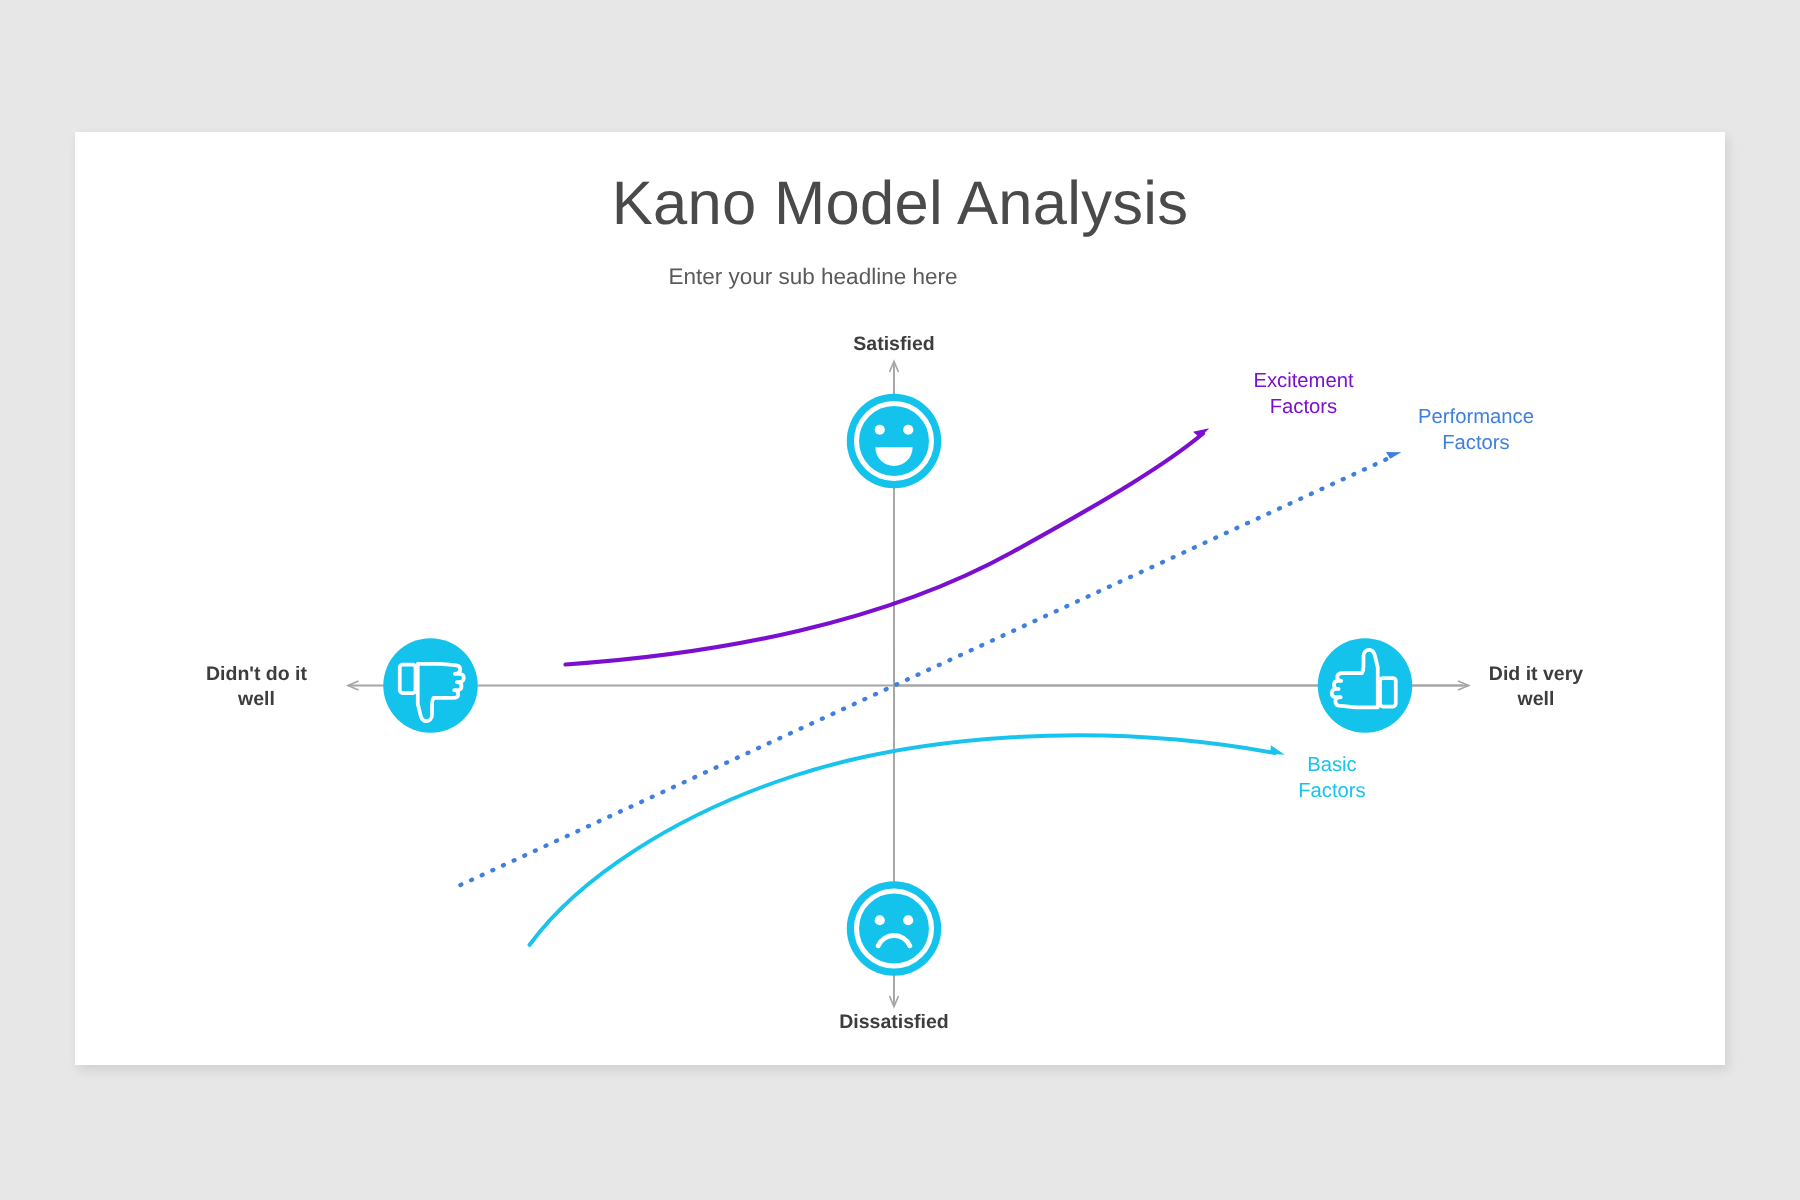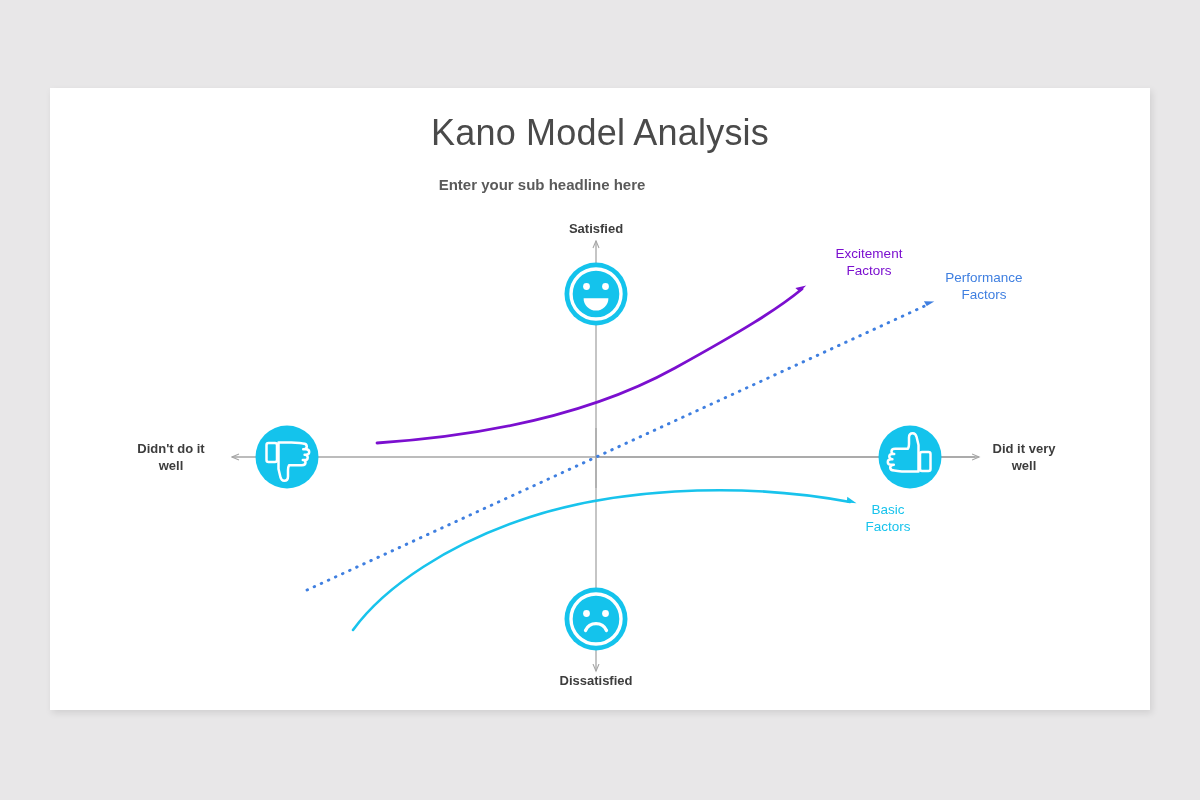--- a/index.html
+++ b/index.html
@@ -21,34 +21,34 @@
     height: 622px;
     background: #ffffff;
     box-shadow: 2px 3px 7px rgba(0,0,0,0.10);
   }
   #title {
     position: absolute;
     left: 0;
     top: 24px;
     width: 1100px;
     text-align: center;
-    font-size: 36px;
+    font-size: 41px;
     font-weight: 400;
     color: #4a4a4a;
     letter-spacing: 0.2px;
     white-space: nowrap;
   }
   #subtitle {
     position: absolute;
     left: 0;
     top: 88px;
     width: 984px;
     text-align: center;
     font-size: 15px;
-    font-weight: 700;
+    font-weight: 400;
     color: #5a5a5a;
     white-space: nowrap;
   }
   #diagram-svg {
     position: absolute;
     left: 0;
     top: 0;
   }
   .axis-label {
     font-family: "Liberation Sans", sans-serif;

